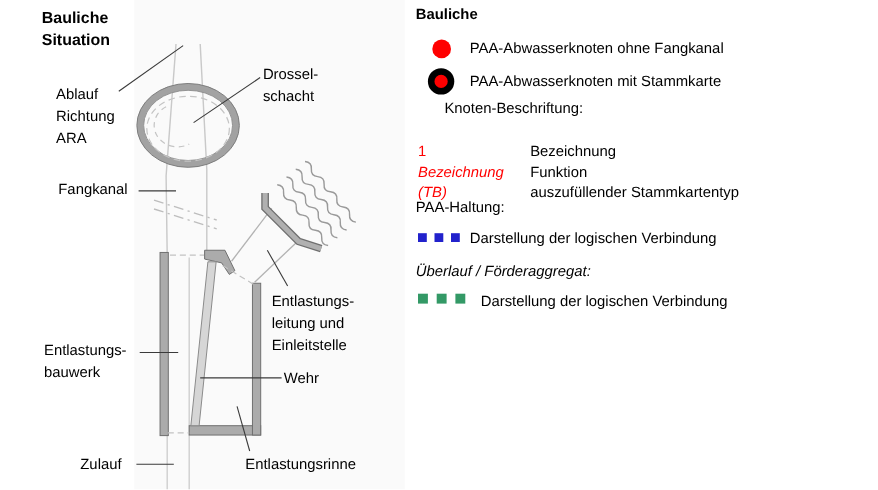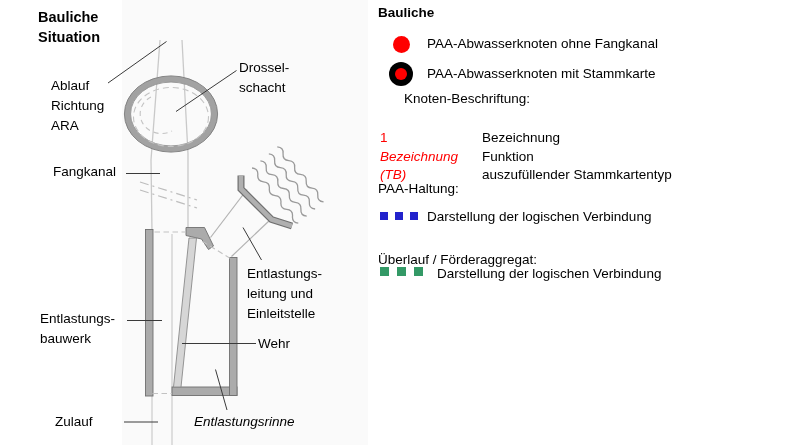--- a/index.html
+++ b/index.html
@@ -102,22 +102,22 @@
   <div class="lbl" style="left:51px;top:76px;">Ablauf
 Richtung
 ARA</div>
   <div class="lbl tight" style="left:53px;top:164px;">Fangkanal</div>
   <div class="lbl" style="left:40px;top:309px;">Entlastungs-
 bauwerk</div>
   <div class="lbl" style="left:247px;top:264px;">Entlastungs-
 leitung und
 Einleitstelle</div>
   <div class="lbl tight" style="left:258px;top:336px;">Wehr</div>
-  <div class="lbl tight" style="left:194px;top:414px;font-style:italic;">Entlastungsrinne</div>
-  <div class="lbl tight" style="left:55px;top:414px;">Zulauf</div>
+  <div class="lbl tight" style="left:223px;top:414px;">Entlastungsrinne</div>
+  <div class="lbl tight" style="left:73px;top:414px;">Zulauf</div>
 
   <div>
     <div class="legend-head bold" style="left:378px;top:5px;position:absolute;">Bauliche</div>
 
     <div class="dot" style="left:393px;top:35.5px;"></div>
     <div class="legend-text" style="left:427px;top:36px;">PAA-Abwasserknoten ohne Fangkanal</div>
 
     <div class="ringdot" style="left:389px;top:61.5px;">
       <span class="core"></span>
     </div>
@@ -134,20 +134,20 @@
     <div class="krow" style="top:147px;">
       <span class="sample it">(TB)</span><span>auszufüllender Stammkartentyp</span>
     </div>
 
     <div class="legend-head" style="left:378px;top:181px;">PAA-Haltung:</div>
     <div class="swatch" style="left:380px;top:211.5px;">
       <span class="sq blue"></span><span class="sq blue"></span><span class="sq blue"></span>
     </div>
     <div class="legend-text" style="left:427px;top:209px;">Darstellung der logischen Verbindung</div>
 
-    <div class="legend-head" style="left:378px;top:252px;">Überlauf / Förderaggregat:</div>
+    <div class="legend-head" style="left:378px;top:239px;font-style:italic;">Überlauf / Förderaggregat:</div>
     <div class="swatch" style="left:380px;top:266.5px;">
       <span class="sq green"></span><span class="sq green"></span><span class="sq green"></span>
     </div>
     <div class="legend-text" style="left:437px;top:266px;">Darstellung der logischen Verbindung</div>
   </div>
 
 </div>
 
 </body></html>

